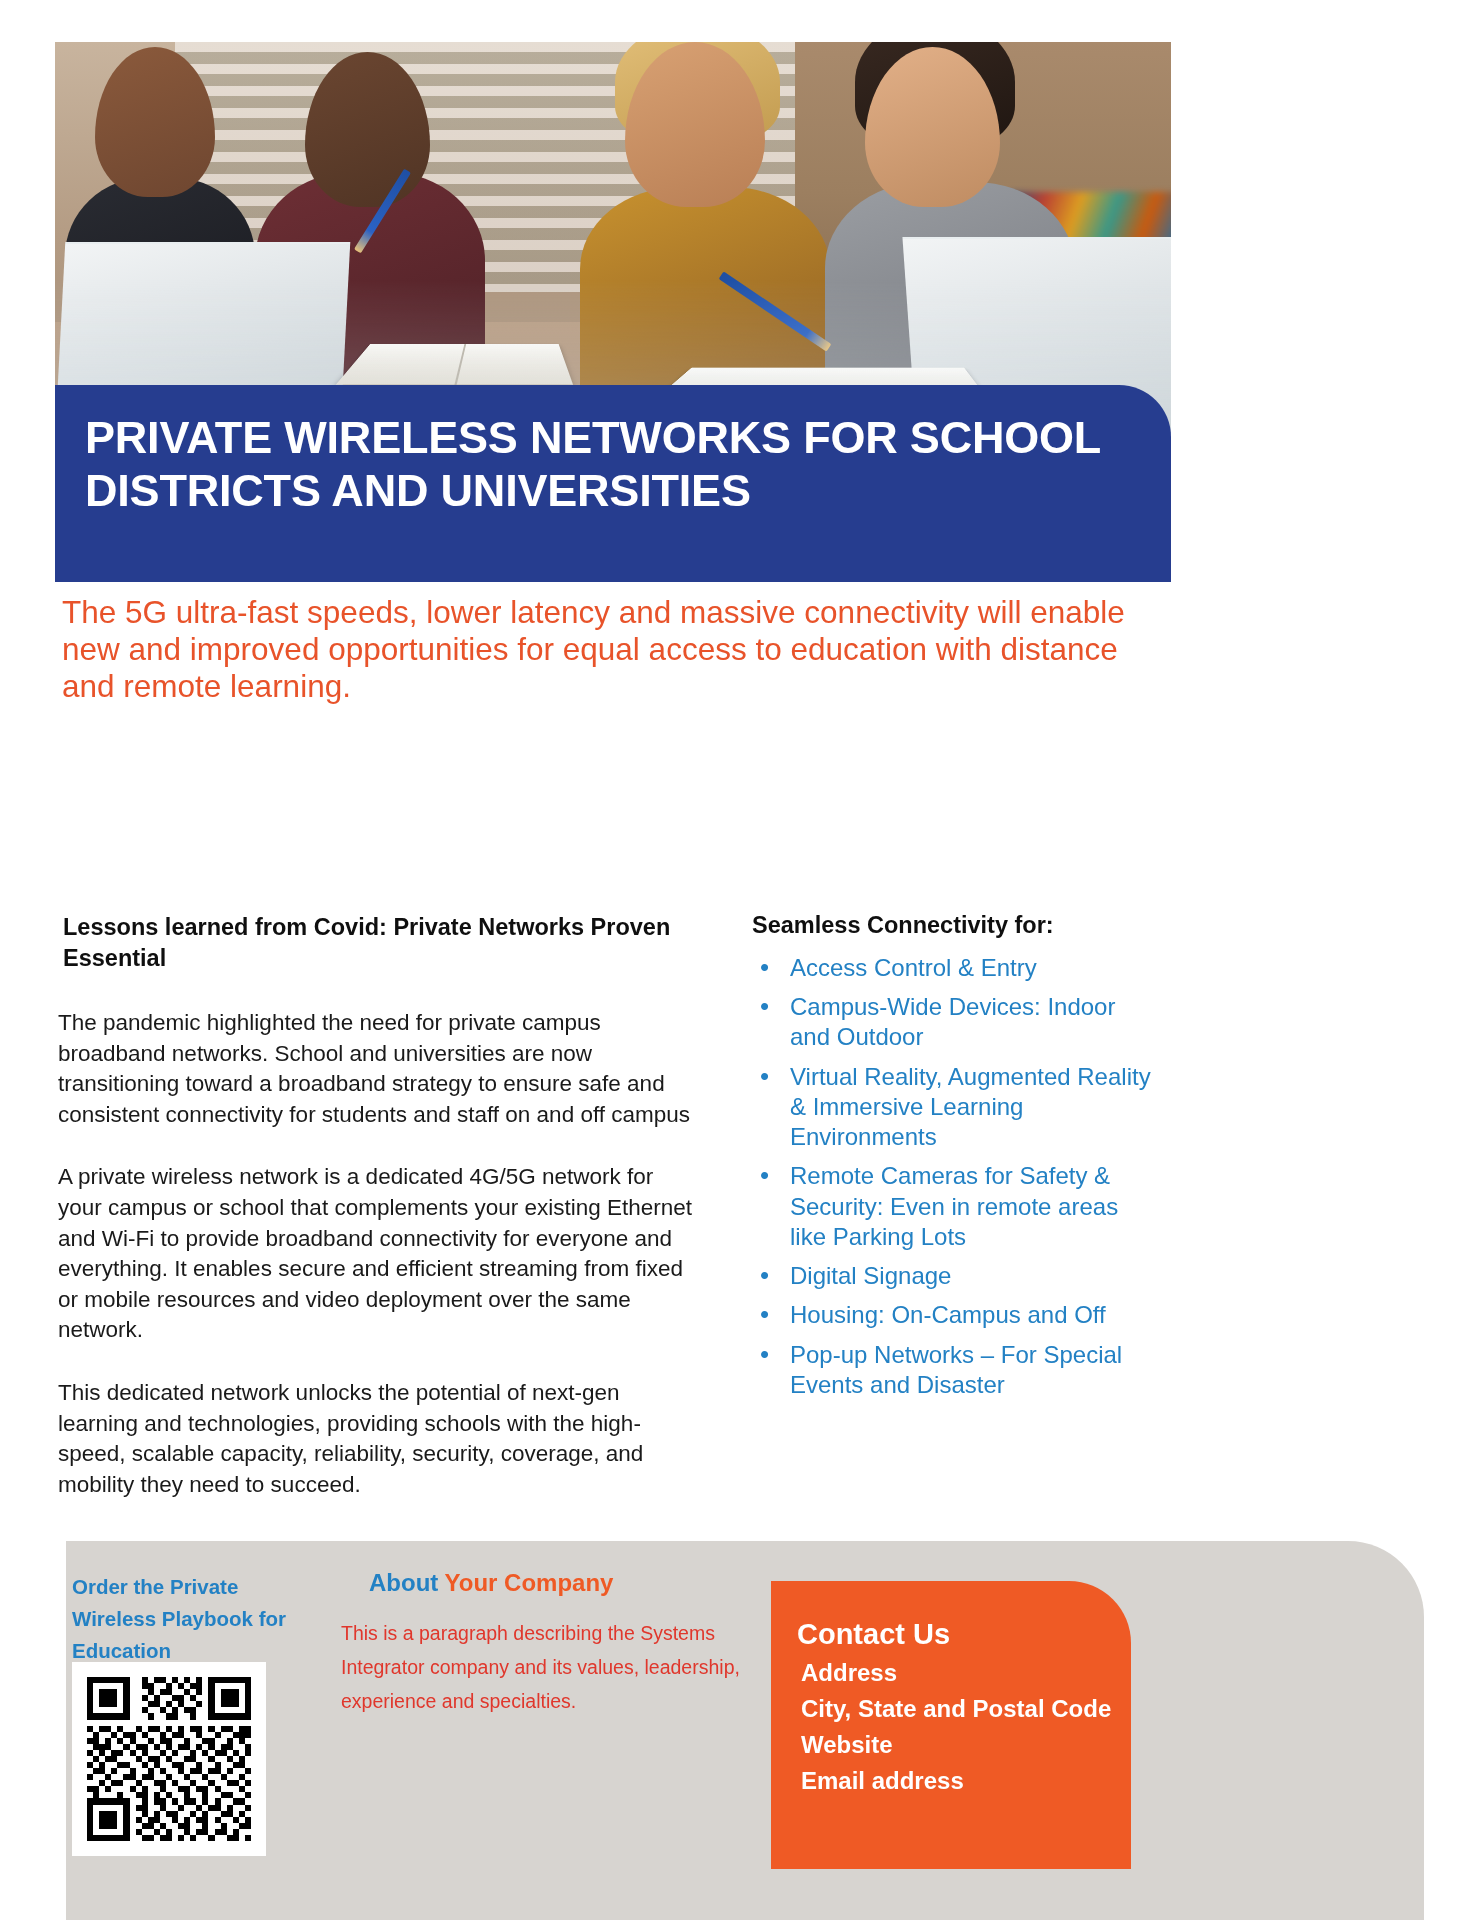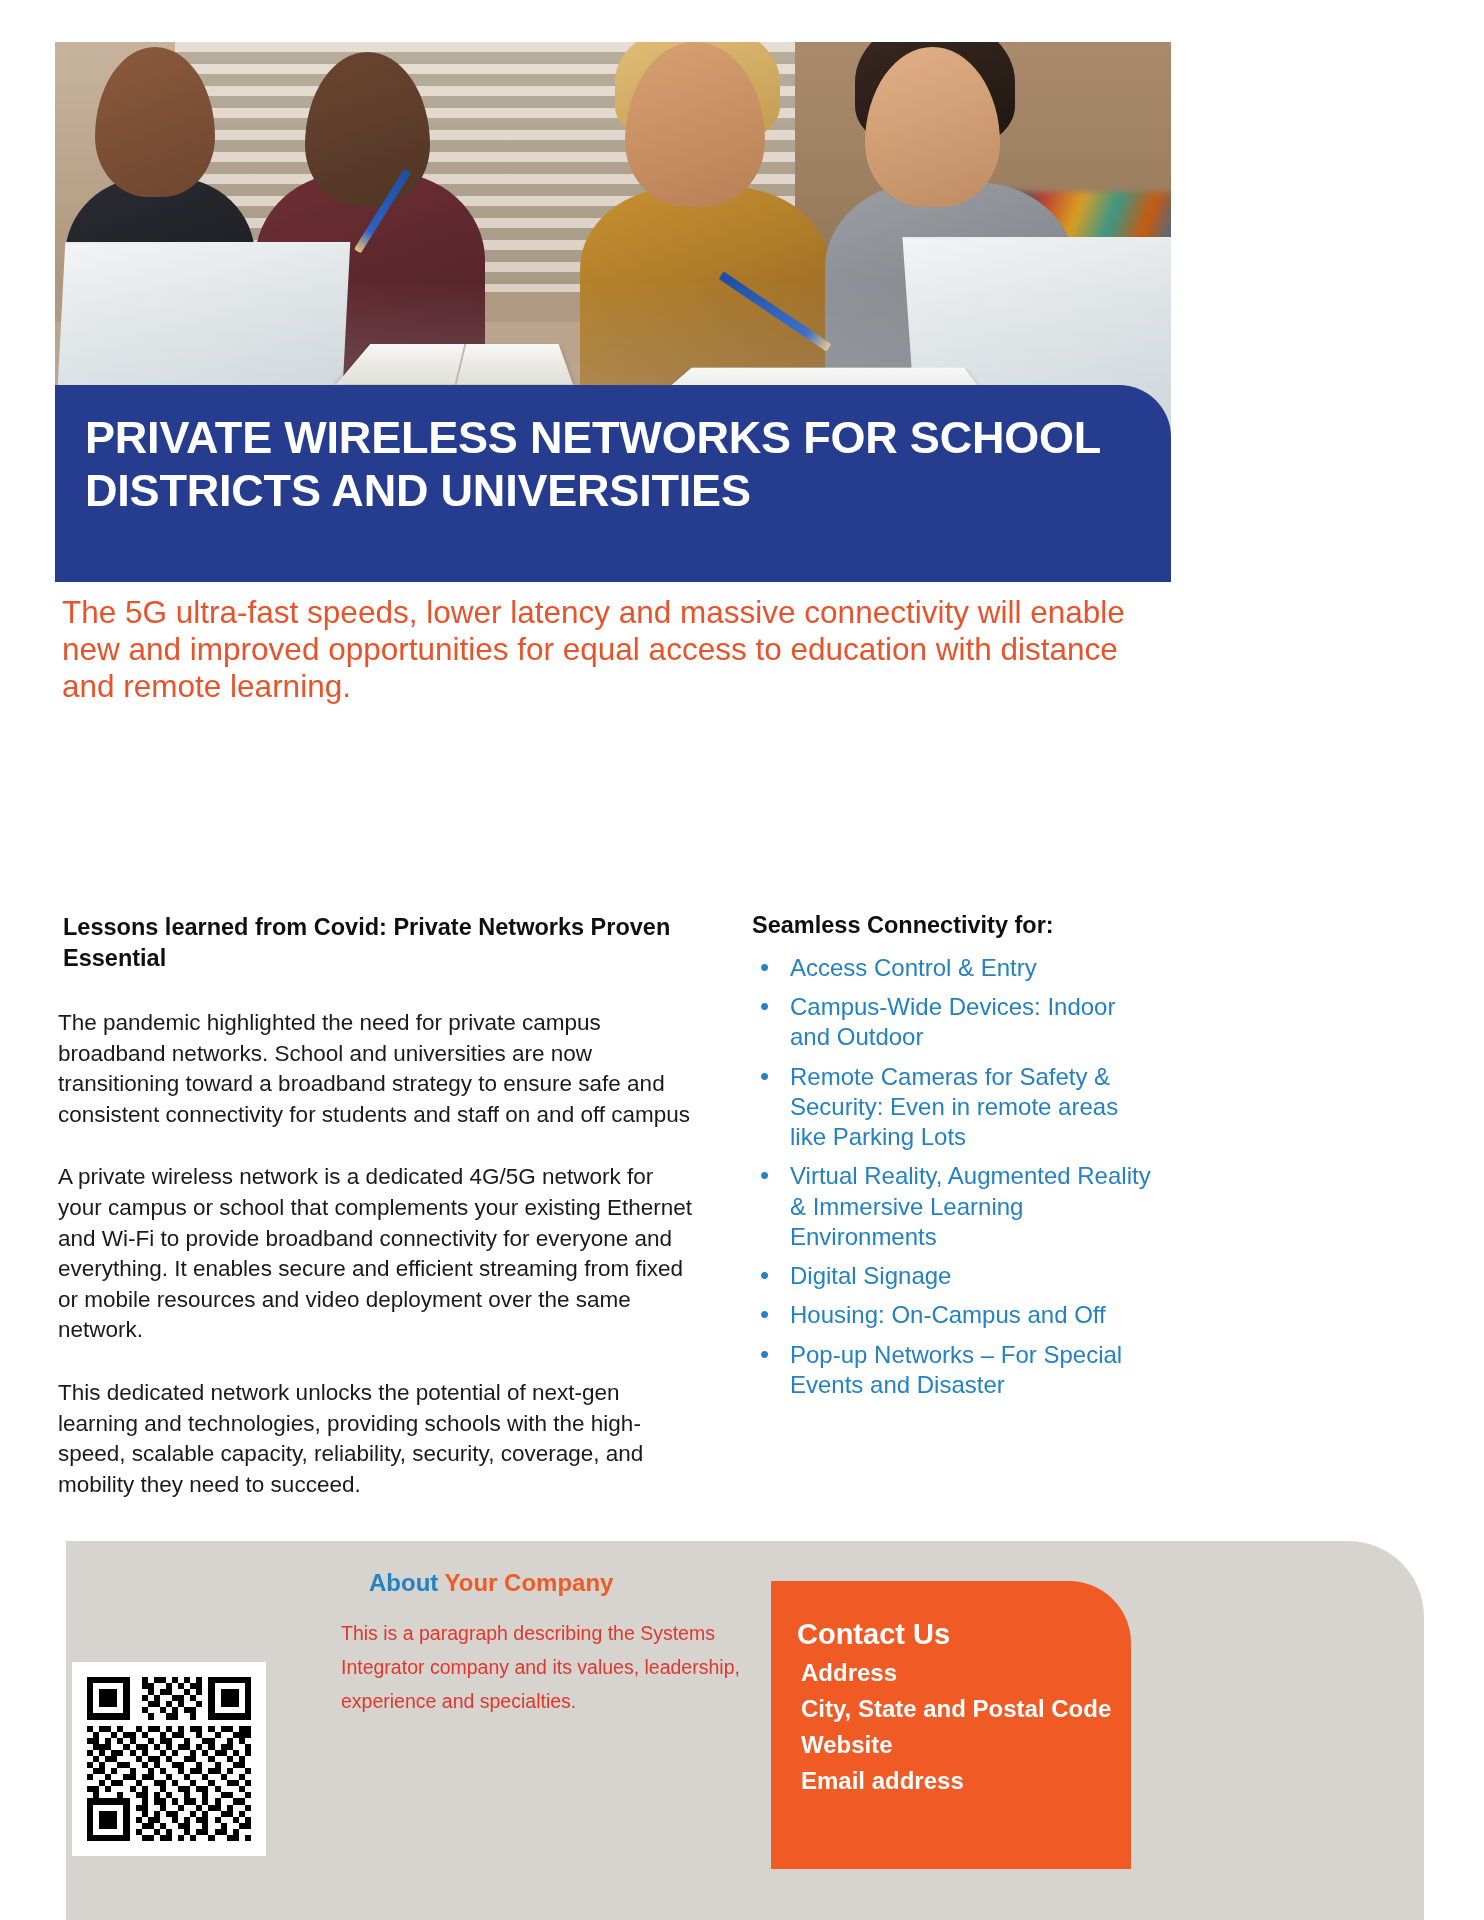--- a/index.html
+++ b/index.html
@@ -322,31 +322,32 @@
   <p>The pandemic highlighted the need for private campus broadband networks. School and universities are now transitioning toward a broadband strategy to ensure safe and consistent connectivity for students and staff on and off campus</p>
   <p>A private wireless network is a dedicated 4G/5G network for your campus or school that complements your existing Ethernet and Wi-Fi to provide broadband connectivity for everyone and everything. It enables secure and efficient streaming from fixed or mobile resources and video deployment over the same network.</p>
   <p>This dedicated network unlocks the potential of next-gen learning and technologies, providing schools with the high-speed, scalable capacity, reliability, security, coverage, and mobility they need to succeed.</p>
 </div>
 
 <div class="col-right">
   <h2>Seamless Connectivity for:</h2>
   <ul class="bullets">
     <li>Access Control &amp; Entry</li>
     <li>Campus-Wide Devices: Indoor and Outdoor</li>
+    <li>Virtual Reality, Augmented Reality &amp; Immersive Learning Environments</li>
     <li>Remote Cameras for Safety &amp; Security: Even in remote areas like Parking Lots</li>
-    <li>Virtual Reality, Augmented Reality &amp; Immersive Learning Environments</li>
     <li>Digital Signage</li>
     <li>Housing: On-Campus and Off</li>
     <li>Pop-up Networks – For Special Events and Disaster</li>
   </ul>
 </div>
 
 <div class="footer">
 
   <div class="qr-block">
+    <div class="qr-title">Order the Private Wireless Playbook for Education</div>
     <div class="qr-code">
       <svg width="176" height="176" viewBox="0 0 29 29" shape-rendering="crispEdges" role="img">
         <rect width="29" height="29" fill="#ffffff"></rect>
         <g fill="#000000">
 
           <rect x="1" y="1" width="7" height="1"></rect>
             <rect x="1" y="7" width="7" height="1"></rect>
           <rect x="1" y="1" width="1" height="7"></rect>
             <rect x="7" y="1" width="1" height="7"></rect>
           <rect x="3" y="3" width="3" height="3"></rect>

